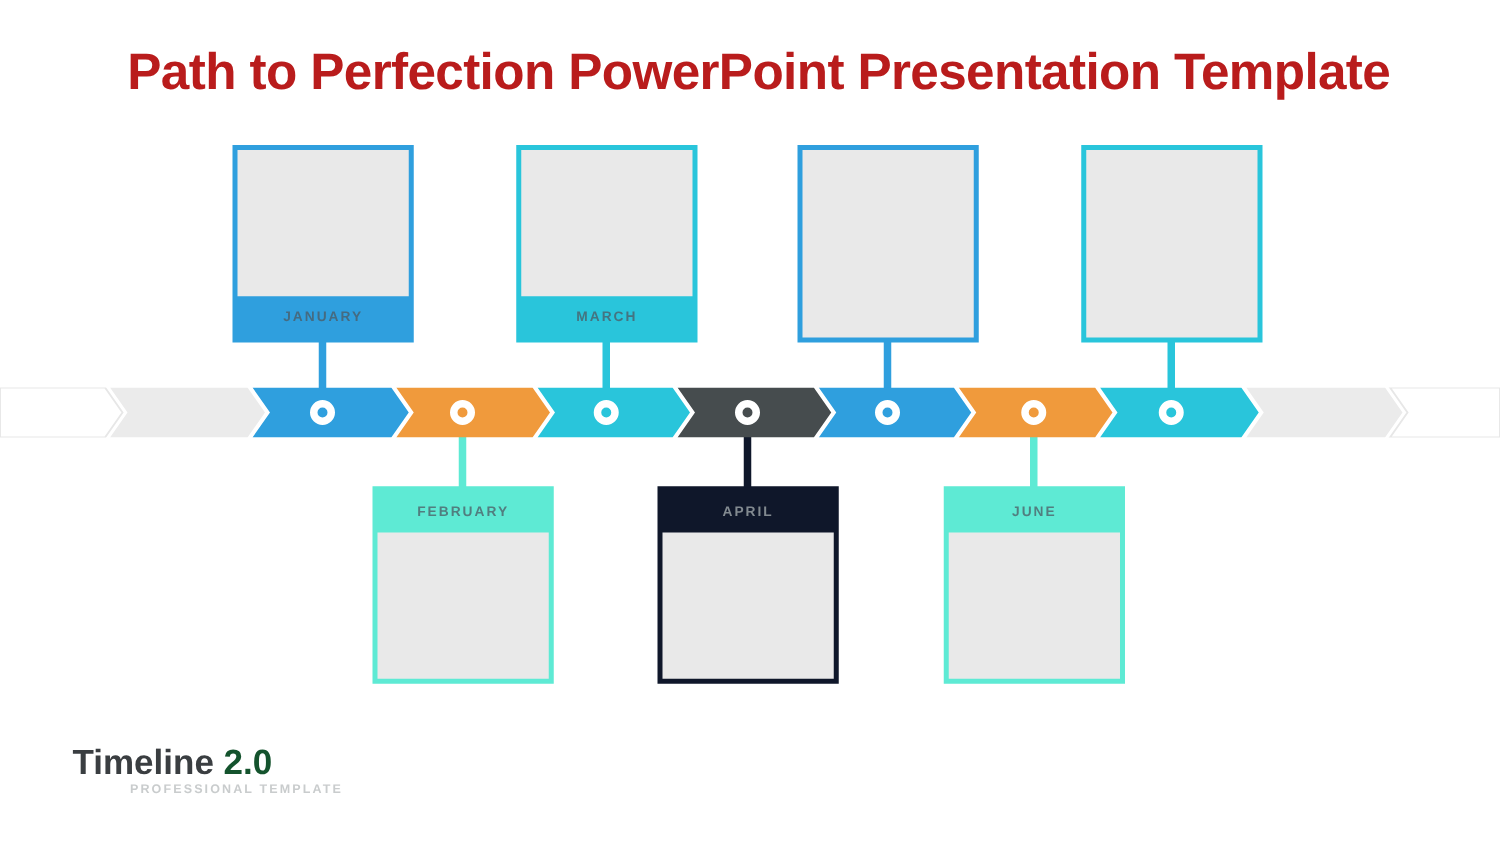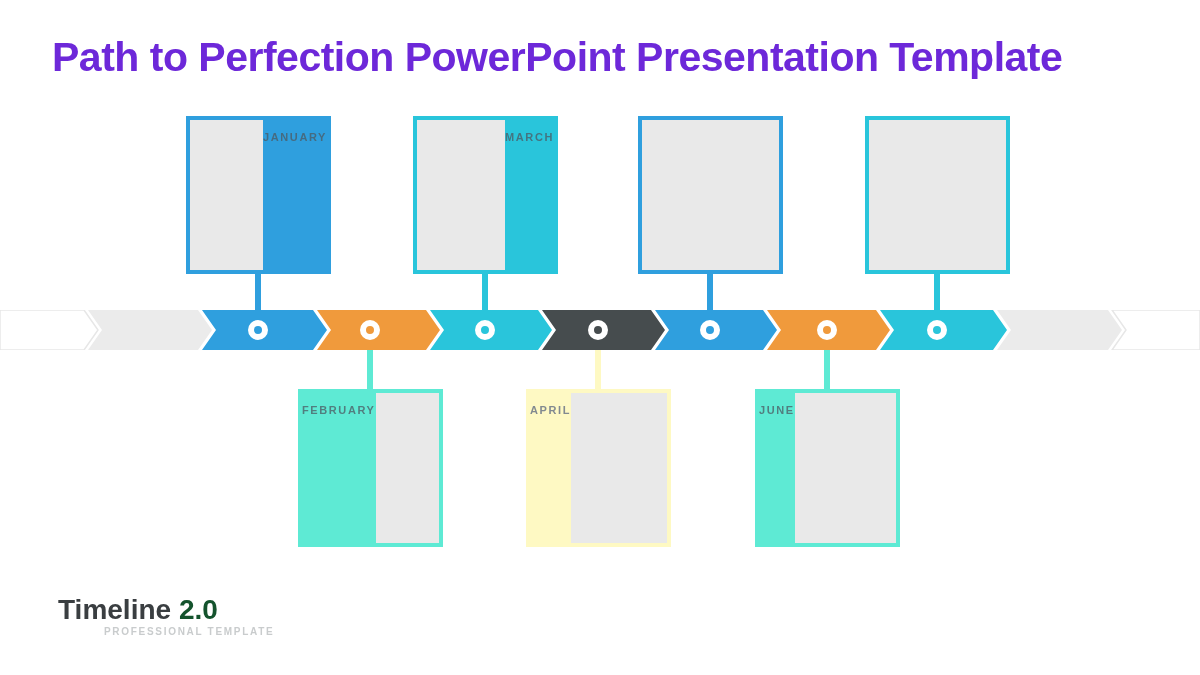--- a/index.html
+++ b/index.html
@@ -10,31 +10,32 @@
     overflow:hidden;
     font-family:"Liberation Sans", sans-serif;
   }
   .title{
     position:absolute;
     left:52px;top:34px;
     width:1110px;
     font-size:41px;
     font-weight:bold;
     letter-spacing:-0.5px;
-    color:#6d28d9;
+    color:#b91c1c;
     white-space:nowrap;
+    text-align:center;
   }
   
   .card{
     position:absolute;
     width:145px;height:158px;
     box-sizing:border-box;
     padding:4px;
     display:flex;
-    flex-direction:row;
+    flex-direction:column;
   }
   .card .photo{
     flex:1;
     background:#e9e9e9;
   }
   .card .band{
     height:33px;
     display:flex;
     align-items:center;
     justify-content:center;
@@ -42,21 +43,21 @@
   .month-label{
     font-size:11px;
     font-weight:bold;
     letter-spacing:1.6px;
     color:#4d5a63;
     opacity:0.75;
   }
   .c-blue{background:#2f9fde;}
   .c-orange{background:#5eead4;}
   .c-teal{background:#29c5db;}
-  .c-dark{background:#fef9c3;}
+  .c-dark{background:#0f172a;}
   .c-dark .month-label{color:#828a90;opacity:1;}
   
   .card-jan{left:186px;top:116px;}
   .card-mar{left:413px;top:116px;}
   .card-may{left:638px;top:116px;}
   .card-jul{left:865px;top:116px;}
   
   .card-feb{left:298px;top:389px;}
   .card-apr{left:526px;top:389px;}
   .card-jun{left:755px;top:389px;}

